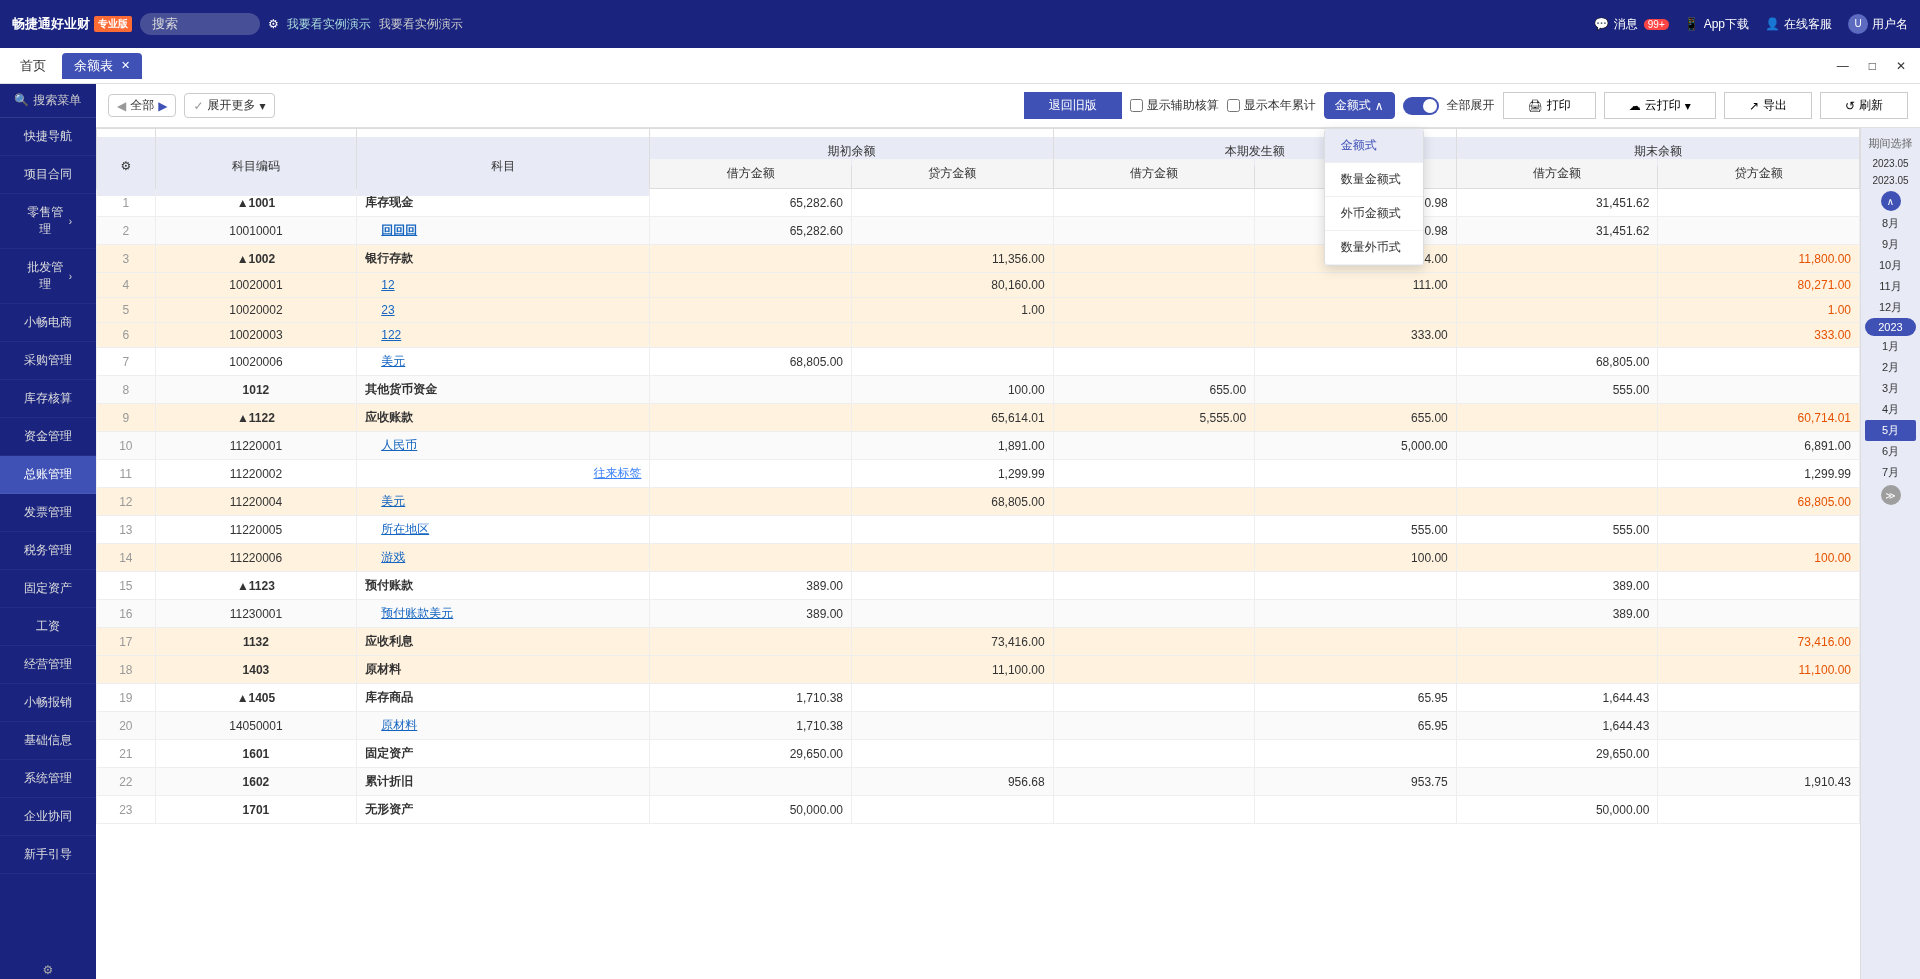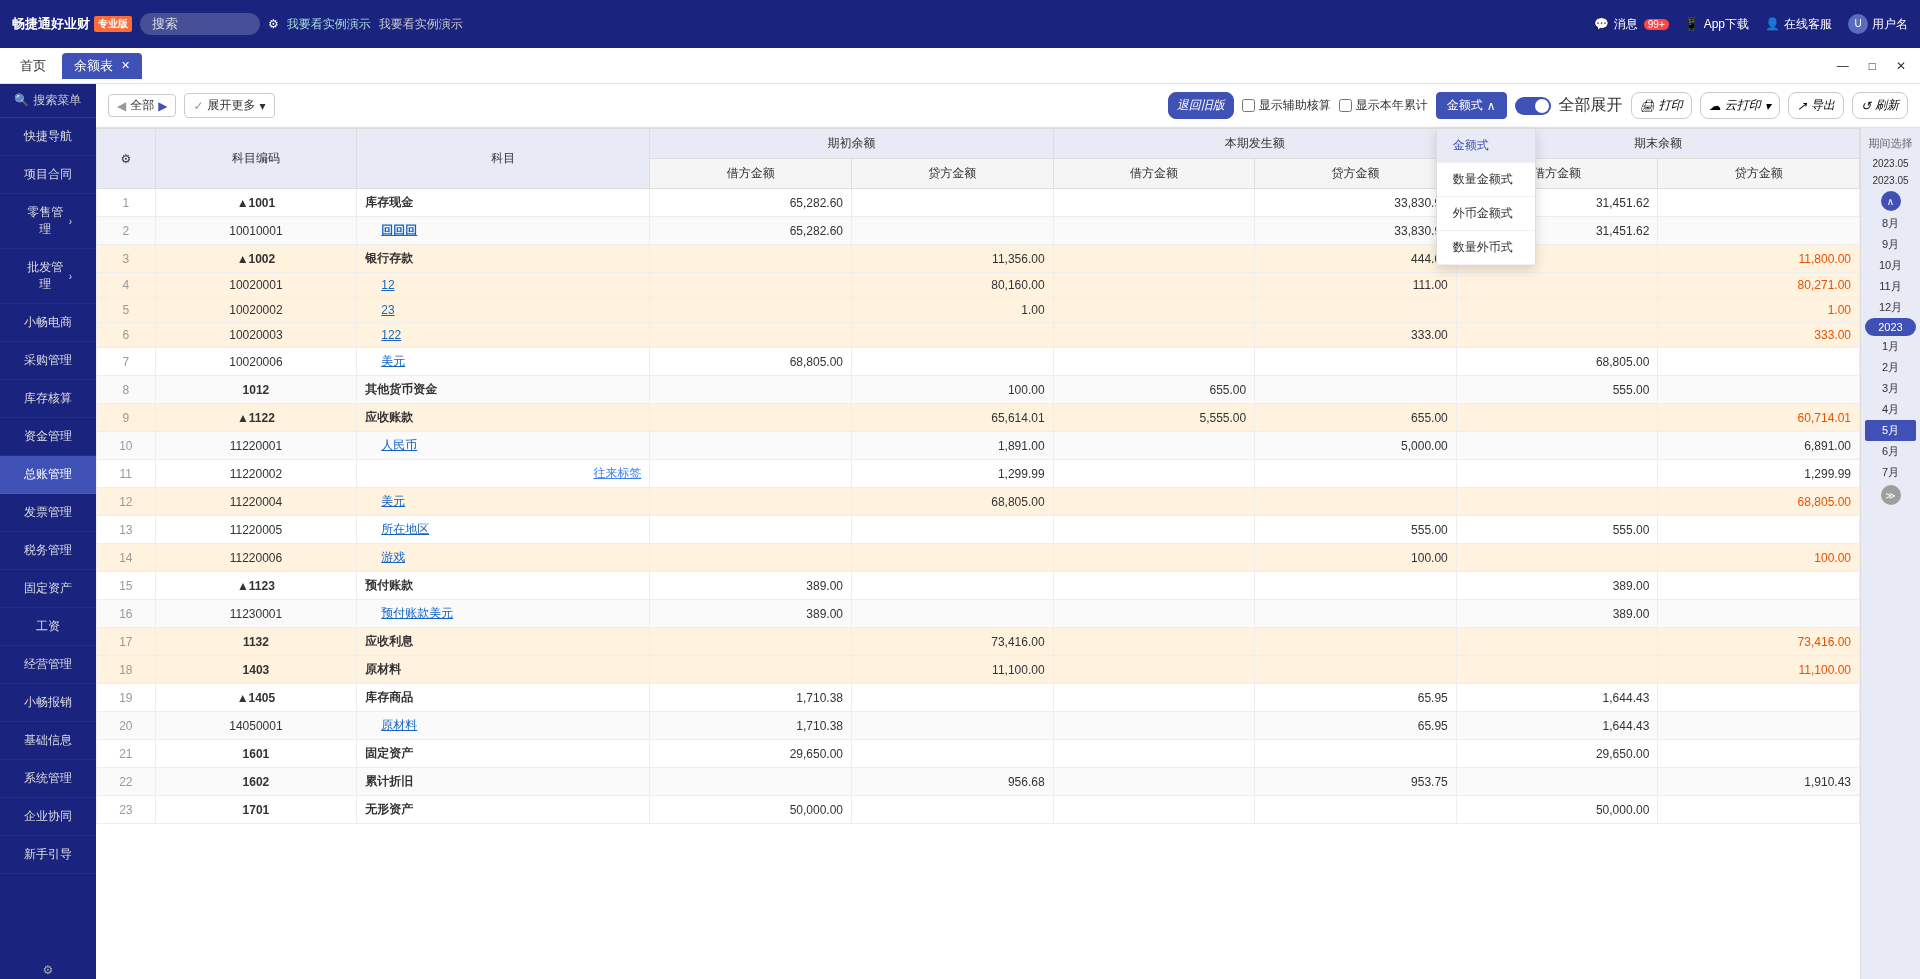--- a/index.html
+++ b/index.html
@@ -131,30 +131,29 @@
       gap: 4px;
       border: 1px solid #ccc;
       border-radius: 4px;
       padding: 3px 8px;
       cursor: pointer;
       font-size: 12px;
       background: #fff;
     }
     .toolbar-spacer { flex: 1; }
     .btn {
-      padding: 4px 8px;
-      border-radius: 8px;
+      padding: 4px 24px;
+      border-radius: 0;
       cursor: pointer;
       font-size: 12px;
       border: 1px solid #ccc;
       background: #fff;
       display: flex;
       align-items: center;
       gap: 4px;
-      font-style: italic;
     }
     .btn-blue {
       background: #3f51b5;
       color: #fff;
       border-color: #3f51b5;
     }
     .checkbox-label {
       display: flex;
       align-items: center;
       gap: 4px;
@@ -206,21 +205,21 @@
       border-collapse: collapse;
       font-size: 12px;
     }
     thead tr th {
       background: #e8eaf6;
       border: 1px solid #ddd;
       padding: 6px 8px;
       text-align: center;
       font-weight: normal;
       position: sticky;
-      top: 0;
+      top: 8px;
       z-index: 2;
     }
     thead tr.sub-header th {
       background: #f5f5f5;
     }
     tbody tr td {
       border: 1px solid #eee;
       padding: 5px 8px;
       text-align: right;
     }
@@ -471,21 +470,21 @@
           <span>∧</span>
         </button>
         <div class="dropdown-menu">
           <div class="dropdown-menu-item active">金额式</div>
           <div class="dropdown-menu-item">数量金额式</div>
           <div class="dropdown-menu-item">外币金额式</div>
           <div class="dropdown-menu-item">数量外币式</div>
         </div>
       </div>
       <div class="toggle-switch"></div>
-      <span style="font-size:16px;">全部展开</span>
+      <span style="font-size:12px;">全部展开</span>
       <button class="btn">
         <span>🖨</span>
         <span>打印</span>
       </button>
       <button class="btn">
         <span>☁</span>
         <span>云打印</span>
         <span>▾</span>
       </button>
       <button class="btn">

